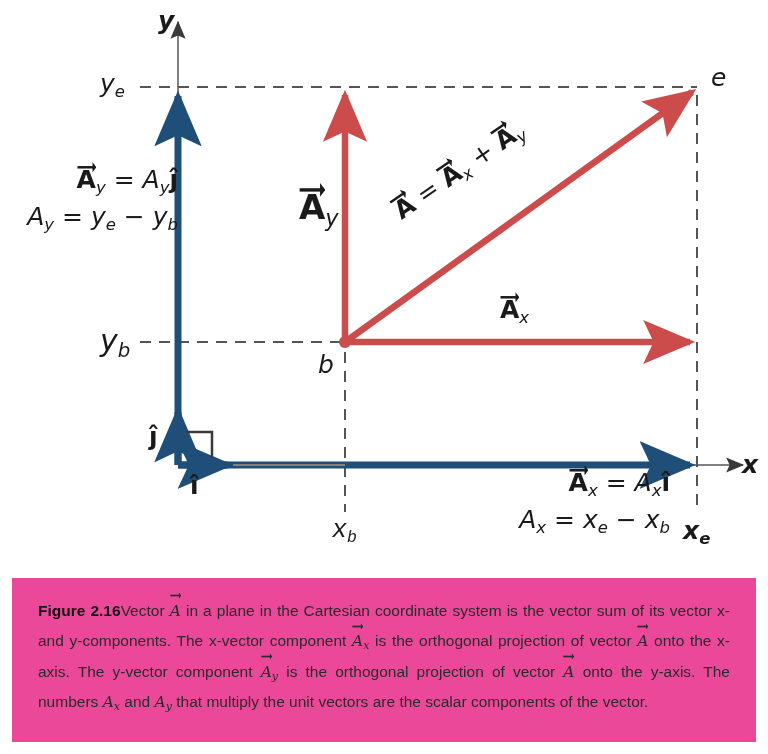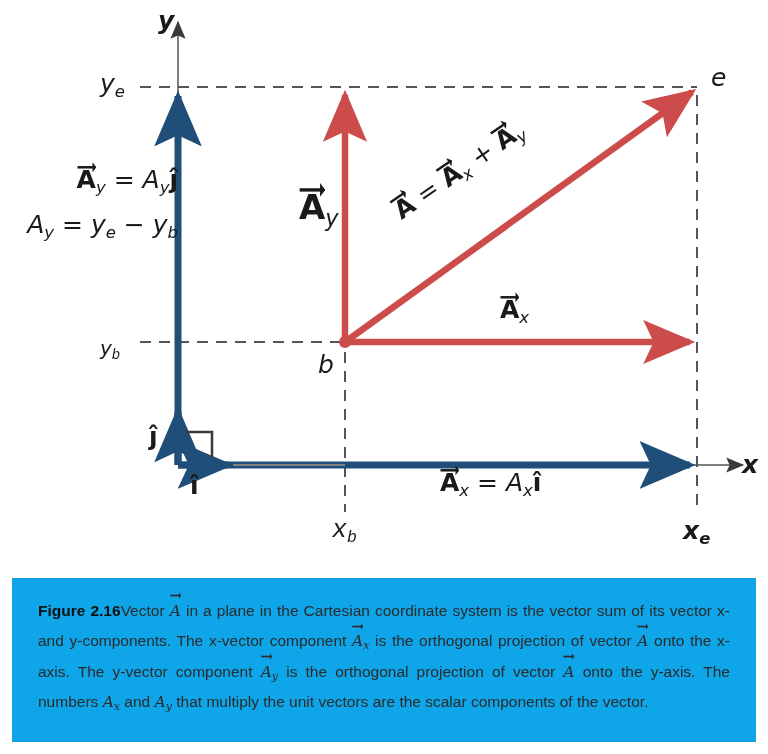--- a/index.html
+++ b/index.html
@@ -65,21 +65,21 @@
     top: -0.30em;
     height: 0.50em;
     pointer-events: none;
   }
   .vecwrap > .arrowbar svg { display: block; width: 100%; height: 100%; }
 
   
   #lbl-y-axis   { left: 158px; top: 8px;  font-size: 25px; }
   #lbl-x-axis   { left: 742px; top: 452px; font-size: 25px; }
   #lbl-ye       { left: 100px; top: 71px;  font-size: 25px; }
-  #lbl-yb       { left: 100px; top: 338px; font-size: 20px; }
+  #lbl-yb       { left: 100px; top: 326px; font-size: 30px; }
   #lbl-xb       { left: 332px; top: 518px; font-size: 25px; font-family: Liberation Mono, monospace; }
   #lbl-xe       { left: 683px; top: 518px; font-size: 25px; font-weight: bold; }
   #lbl-pt-b     { left: 318px; top: 352px; font-size: 25px; }
   #lbl-pt-e     { left: 711px; top: 65px;  font-size: 25px; }
 
   
   #lbl-jhat     { left: 149px; top: 424px; font-size: 25px; }
   #lbl-ihat     { left: 190px; top: 473px; font-size: 25px; }
 
   
@@ -87,48 +87,48 @@
   #lbl-vec-ax   { left: 500px; top: 297px; font-size: 25px; }
 
   
   #formula-y {
     left: 18px;
     top: 167px;
     font-size: 25px;
     text-align: right;
     width: 160px;
   }
-  #formula-y .line2 { margin-top: 16px; }
+  #formula-y .line2 { margin-top: 8px; }
 
   #formula-x {
     left: 440px;
     top: 470px;
     font-size: 25px;
-    text-align: left;
+    text-align: right;
     width: 230px;
   }
   #formula-x .line2 { margin-top: 8px; }
 
   
   #lbl-vec-sum {
     left: 398px;
     top: 200px;
     font-size: 25px;
     transform: rotate(-34.5deg);
     transform-origin: left center;
   }
 
   
   #caption-box {
     position: absolute;
     left: 12px;
     top: 578px;
     width: 744px;
     height: 164px;
-    background: #0ea5e9;
+    background: #ec4899;
     box-sizing: border-box;
     padding: 18px 26px 24px 26px;
   }
   #caption-text {
     font-family: "Liberation Sans", sans-serif;
     font-size: 15.5px;
     line-height: 1.95;
     color: #2b2b2b;
     text-align: justify;
     margin: 0;
@@ -300,20 +300,23 @@
         <span class="vecwrap">
           <span class="arrowbar">
             <svg viewBox="0 0 40 12" preserveAspectRatio="none">
               <line x1="1" y1="7" x2="33" y2="7" stroke="#1a1a1a" stroke-width="2.4"></line>
               <path d="M32,2.2 L40,7 L32,11.8 Z" fill="#1a1a1a"></path>
             </svg>
           </span>
           <span class="mathbold">A</span>
         </span><span class="sub mathit">x</span><span class="mathit"> = </span><span class="mathit">A</span><span class="sub mathit">x</span><span class="mathbold">î</span>
       </div>
+      <div class="line2">
+        <span class="mathit">A</span><span class="sub mathit">x</span><span class="mathit"> = </span><span class="mathit">x</span><span class="sub mathit">e</span><span class="mathit"> − </span><span class="mathit">x</span><span class="sub mathit">b</span>
+      </div>
     </div>
 
   </div>
 
   <div id="caption-box">
     <p id="caption-text"><span class="figlabel">Figure 2.16</span><span>Vector </span><span class="vecwrap cap-math"><span class="arrowbar">
             <svg viewBox="0 0 40 12" preserveAspectRatio="none">
               <line x1="1" y1="7" x2="33" y2="7" stroke="#2b2b2b" stroke-width="2.6"></line>
               <path d="M32,2.2 L40,7 L32,11.8 Z" fill="#2b2b2b"></path>
             </svg>

